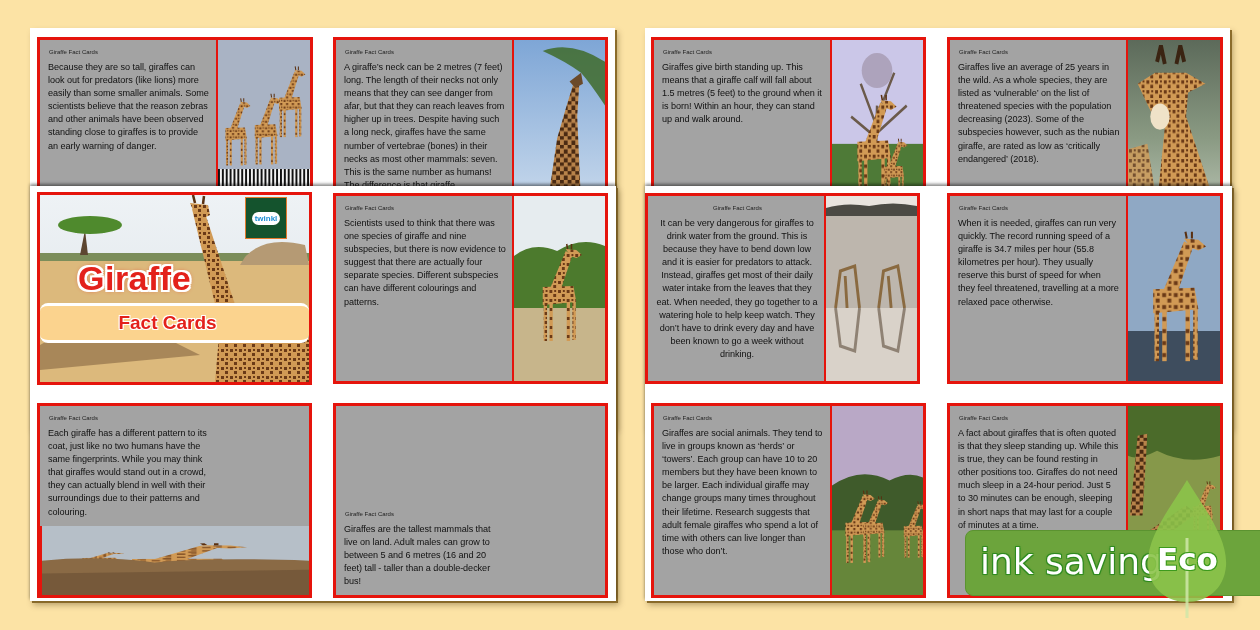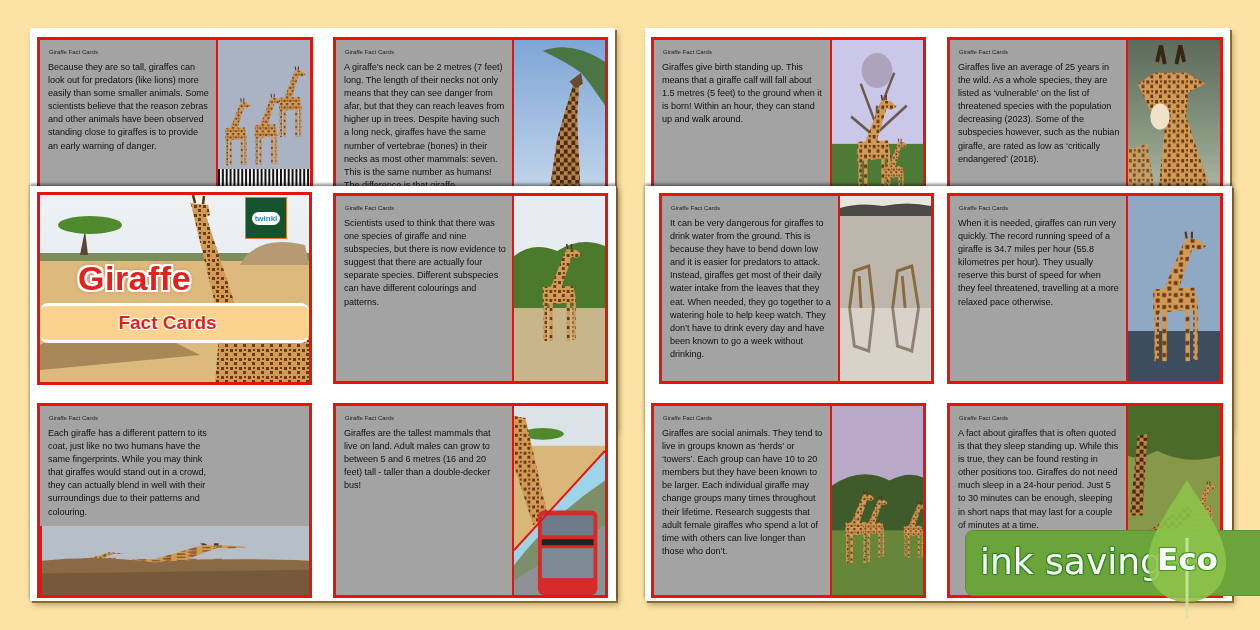--- a/index.html
+++ b/index.html
@@ -197,21 +197,21 @@
       <svg viewBox="0 0 95 190" preserveAspectRatio="none">
         <rect width="95" height="190" fill="#b6bfc8"></rect>
         <use href="#giraffe" x="20" y="45" width="60" height="105"></use>
         <use href="#giraffe" x="10" y="65" width="22" height="50"></use>
         <path d="M0 95 Q20 80 40 100 Q60 85 95 95 L95 190 L0 190Z" fill="#8a6a45"></path>
         <path d="M0 130 L95 120 L95 190 L0 190Z" fill="#6d5236" opacity=".7"></path>
       </svg>
     </div>
   </div>
 
-  <div class="card" style="left:303px;top:217px;width:275px;height:195px;">
+  <div class="card" style="left:303px;top:217px;width:275px;height:195px;align-items:flex-end;">
     <div class="txt">
       <div class="lbl">Giraffe Fact Cards</div>
       <p>Giraffes are the tallest mammals that live on land. Adult males can grow to between 5 and 6 metres (16 and 20 feet) tall - taller than a double-decker bus!</p>
     </div>
     <div class="img">
       <svg viewBox="0 0 95 190" preserveAspectRatio="none">
         <rect width="95" height="190" fill="#dbe3e8"></rect>
         <rect x="0" y="40" width="95" height="150" fill="#d9b77a"></rect>
         <ellipse cx="30" cy="28" rx="22" ry="6" fill="#4f8a2d"></ellipse>
         <path d="M0 10 L12 12 L35 110 L20 120 L0 60Z" fill="url(#spots)"></path>
@@ -222,21 +222,21 @@
         <rect x="29" y="110" width="54" height="20" fill="#6d7a88"></rect>
         <rect x="29" y="134" width="54" height="6" fill="#222"></rect>
         <rect x="29" y="143" width="54" height="30" fill="#7d8a96"></rect>
         <path d="M95 45 L0 145" stroke="#e5140c" stroke-width="2"></path>
       </svg>
     </div>
   </div>
 </div>
 
 <div class="sheet front" style="left:645px;top:186px;width:587px;height:415px;">
-  <div class="card" style="left:14px;top:7px;width:275px;height:191px;">
+  <div class="card" style="left:0;top:7px;width:275px;height:191px;text-align:center;">
     <div class="txt">
       <div class="lbl">Giraffe Fact Cards</div>
       <p>It can be very dangerous for giraffes to drink water from the ground. This is because they have to bend down low and it is easier for predators to attack. Instead, giraffes get most of their daily water intake from the leaves that they eat. When needed, they go together to a watering hole to help keep watch. They don’t have to drink every day and have been known to go a week without drinking.</p>
     </div>
     <div class="img">
       <svg viewBox="0 0 95 185" preserveAspectRatio="none">
         <rect width="95" height="185" fill="#bdb6ad"></rect>
         <rect x="0" y="0" width="95" height="12" fill="#e9e4df"></rect>
         <path d="M0 12 Q20 6 45 10 Q70 5 95 10 L95 20 L0 20Z" fill="#4b4a44"></path>
         <path d="M10 112 L15 75 L30 70 L35 112 M20 80 L22 112" stroke="#8a6a40" stroke-width="3" fill="none"></path>

